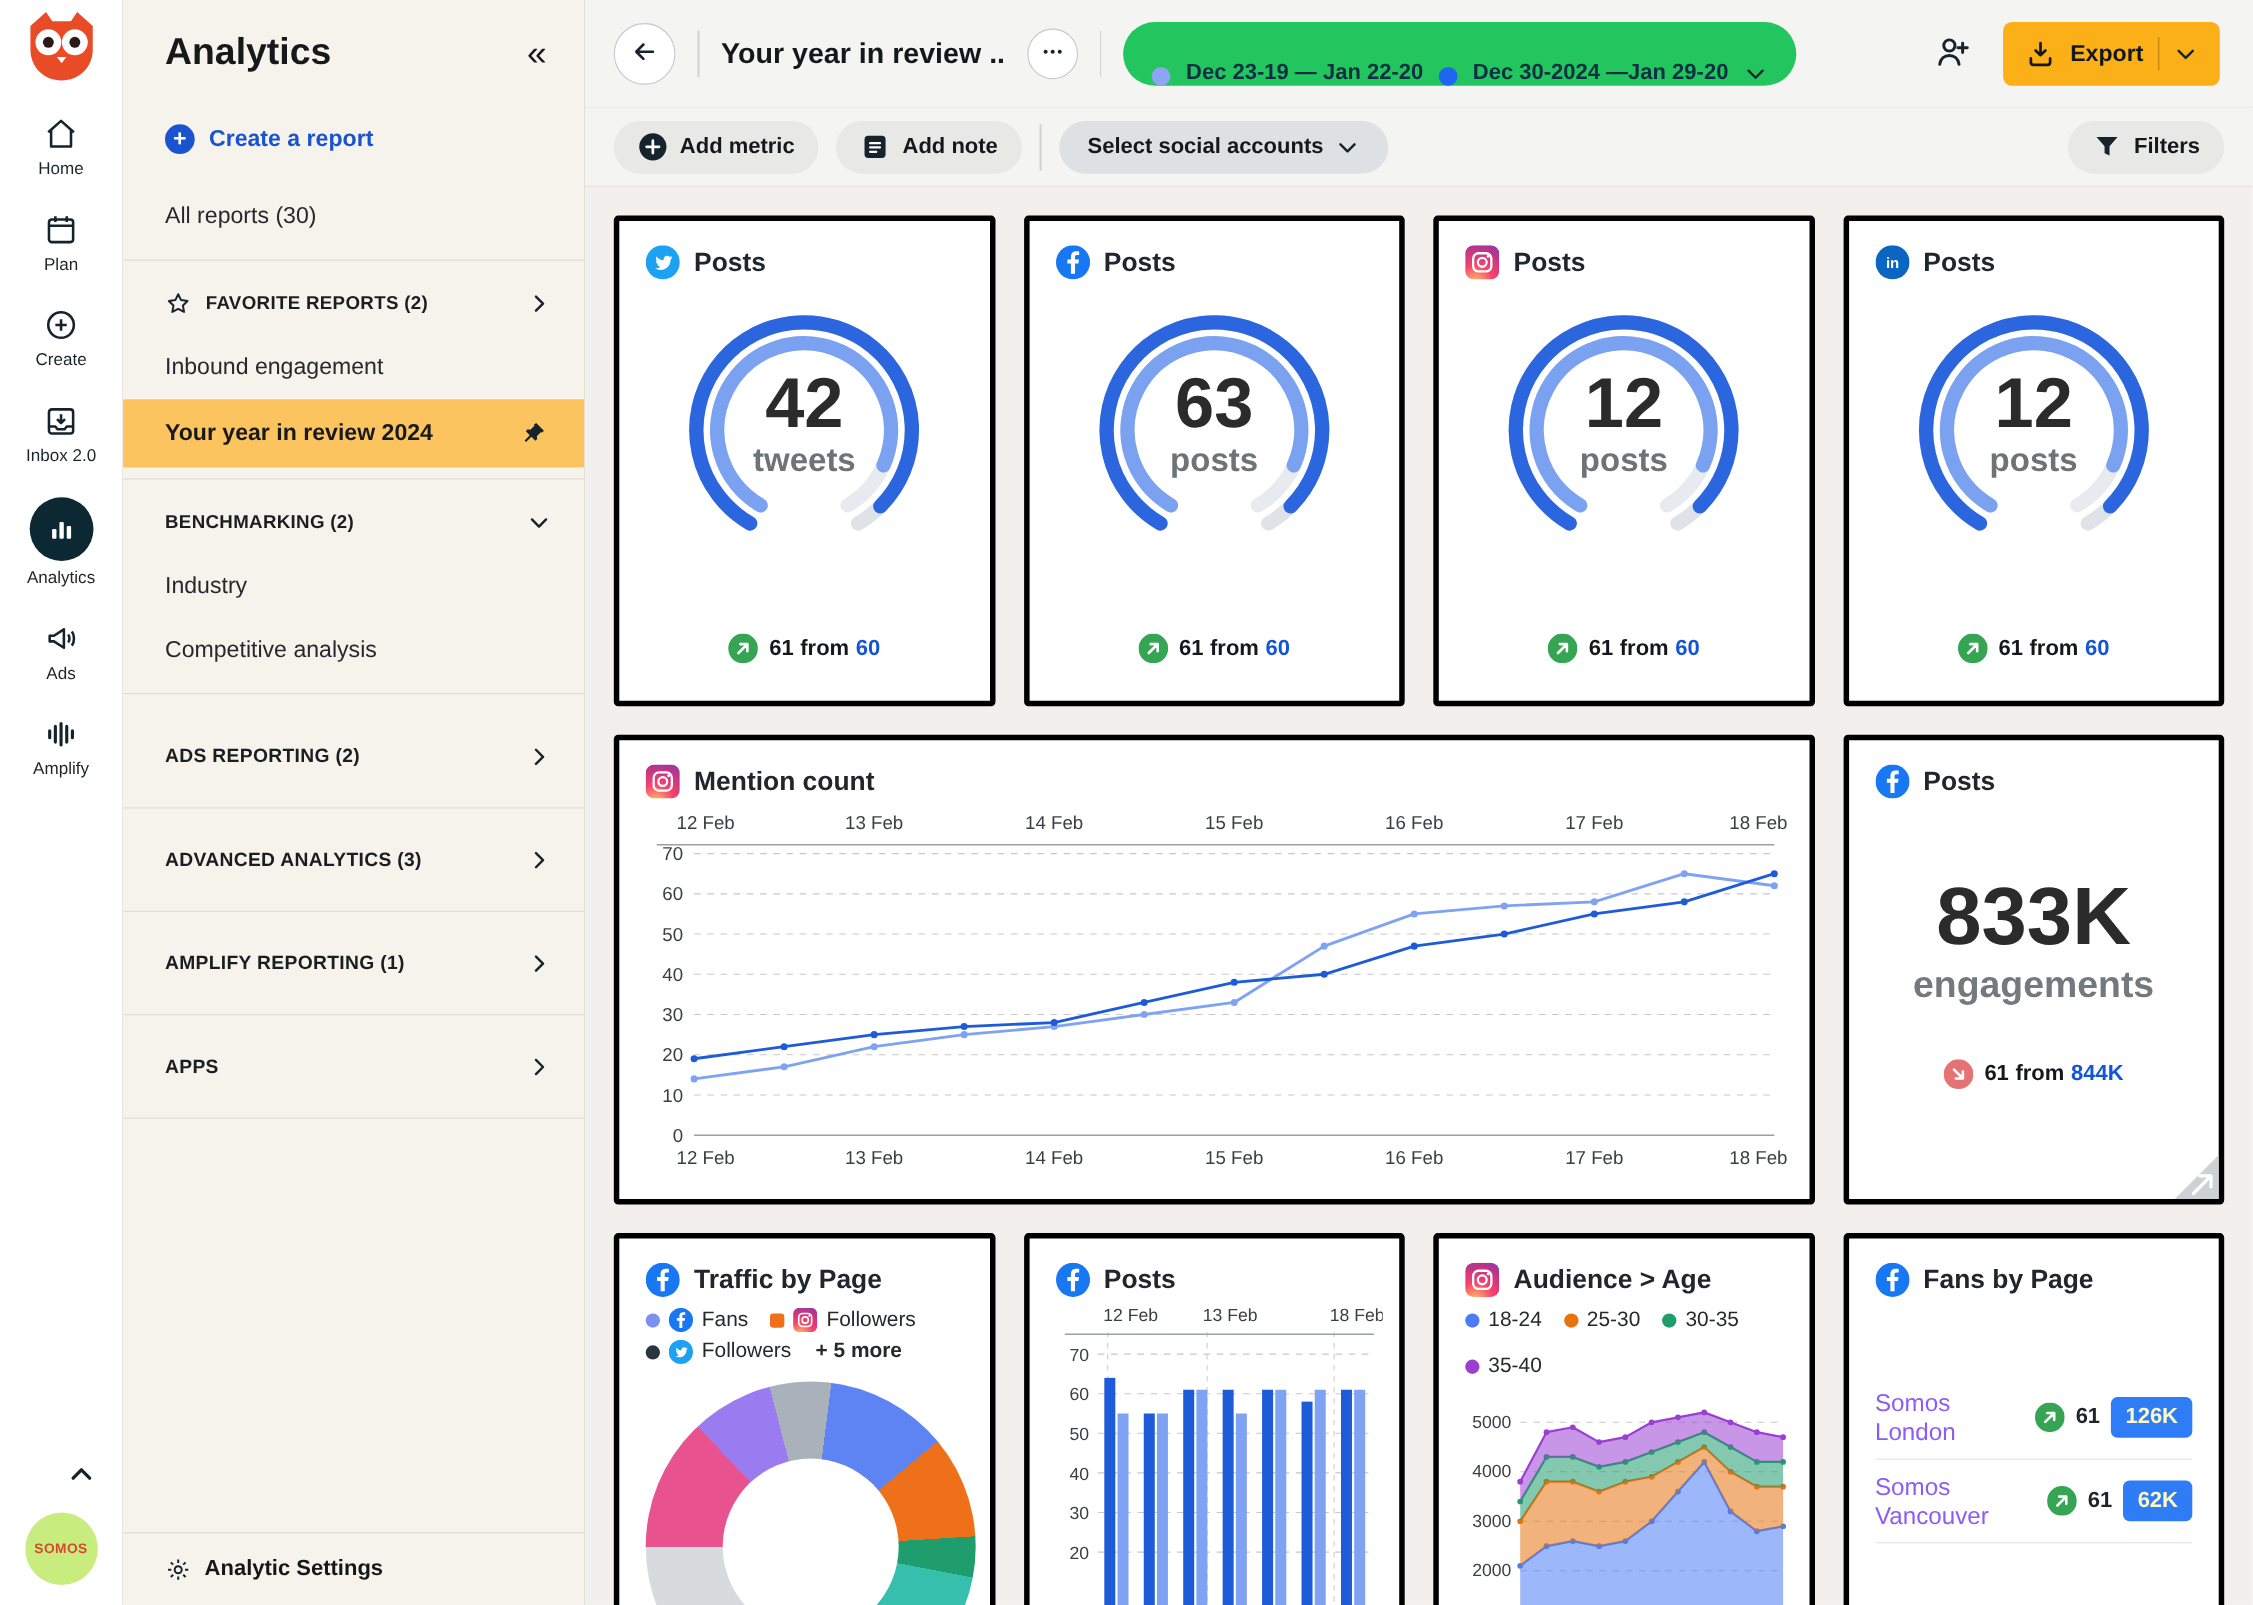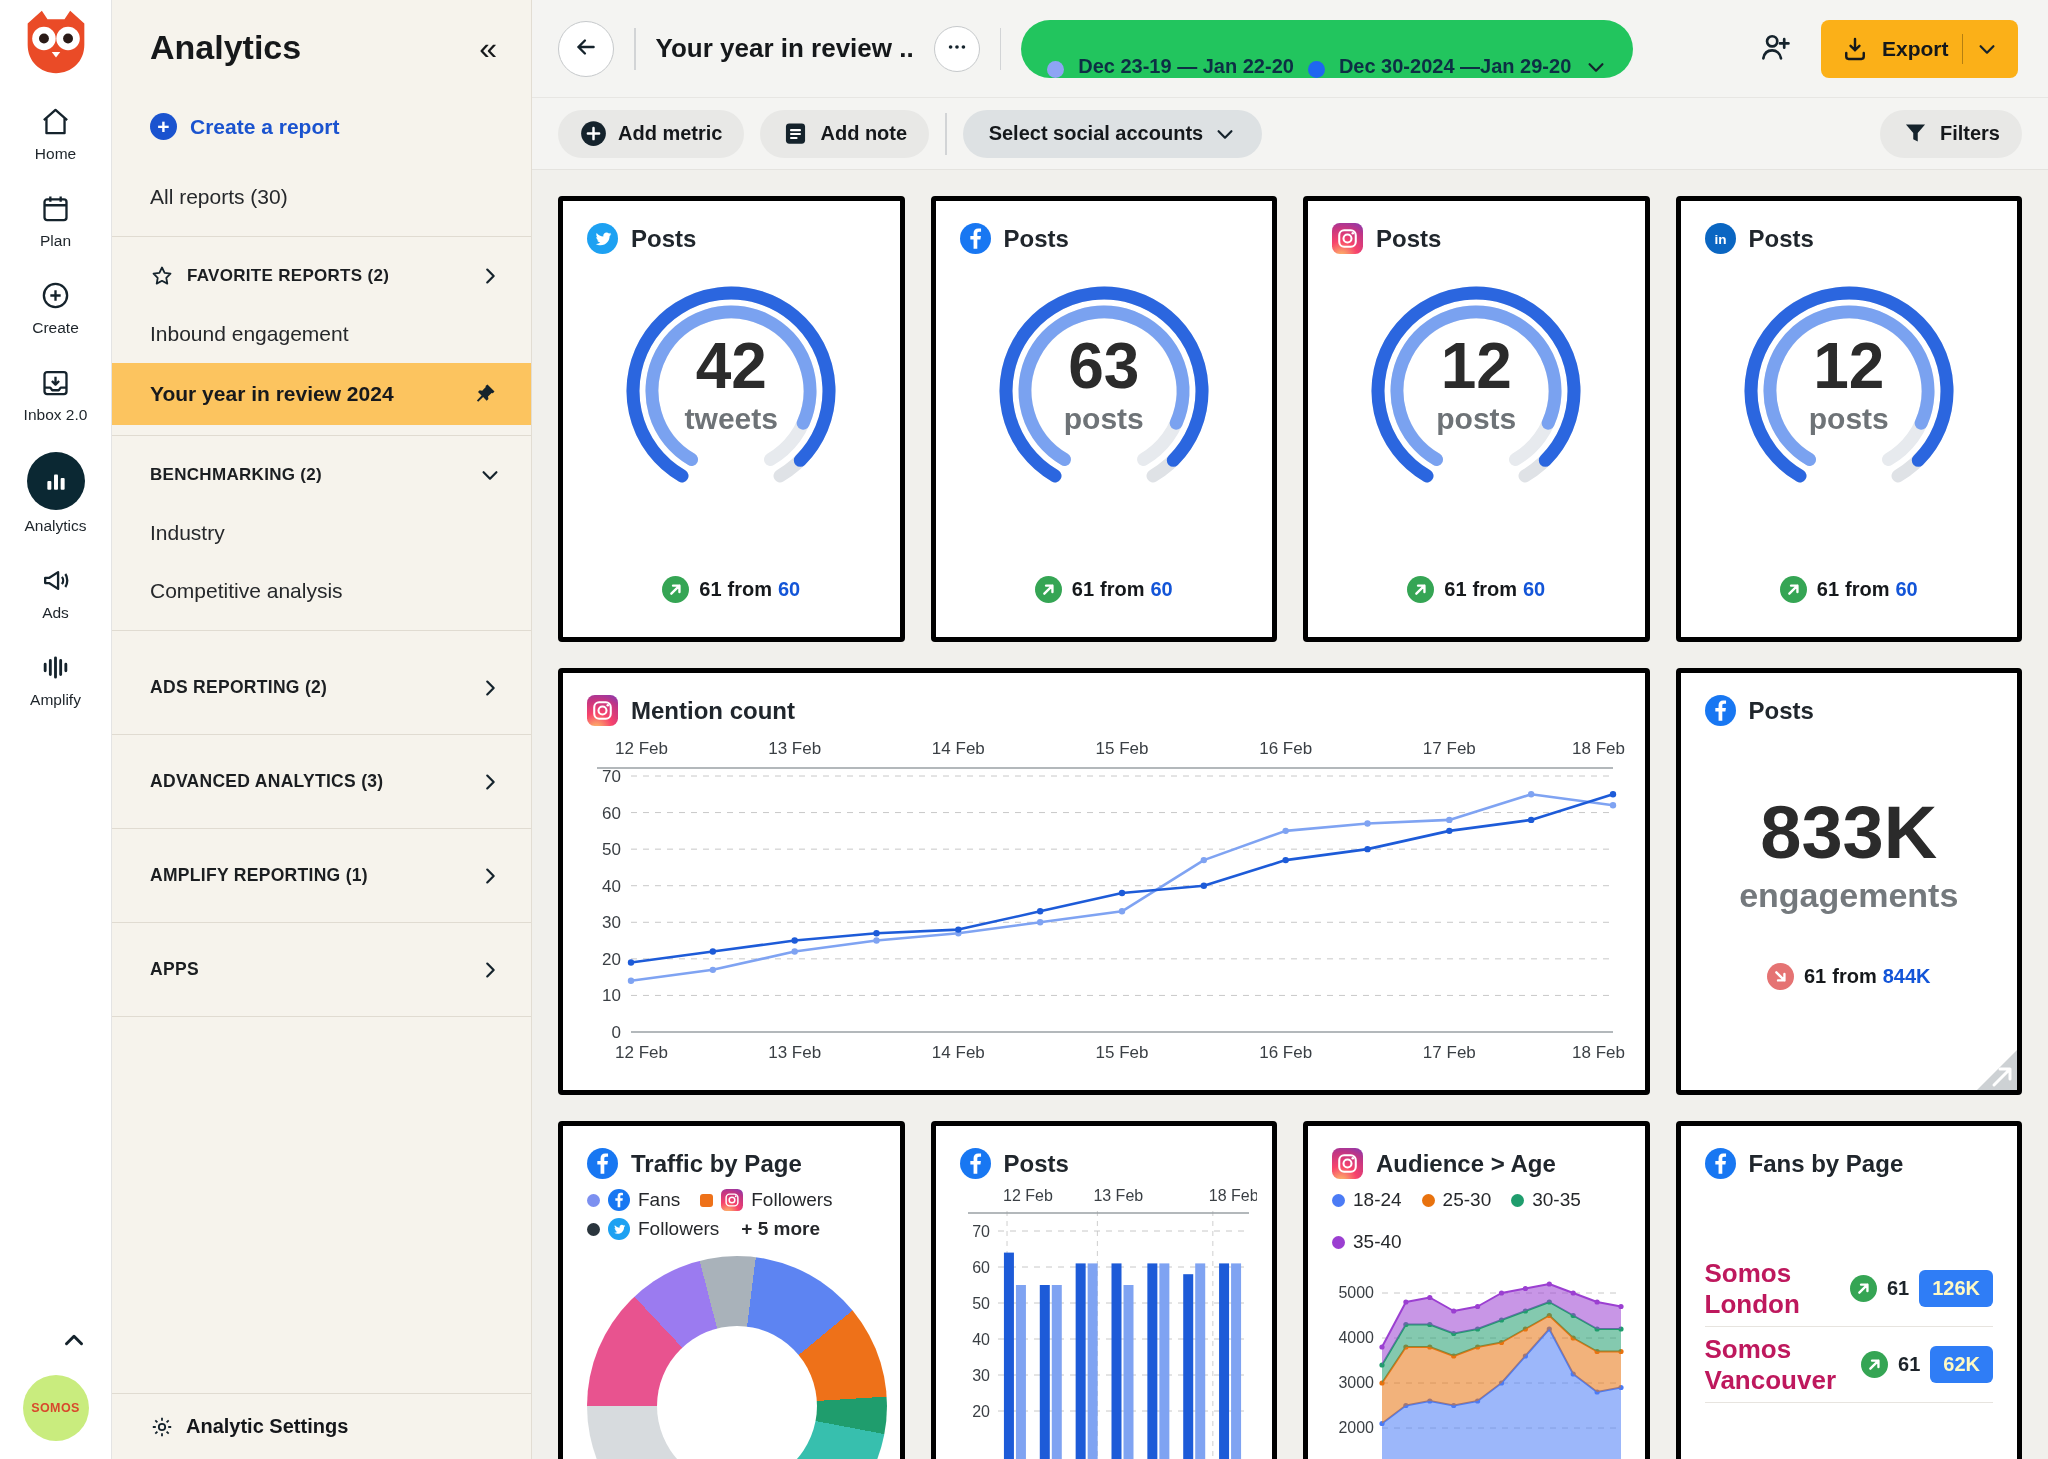--- a/index.html
+++ b/index.html
@@ -108,21 +108,21 @@
   .lg .sq{border-radius:3px}
   .lg .mini-net{width:22px;height:22px;display:flex}
   .lg .mini-net svg{width:100%;height:100%}
   .lg-more{font-weight:bold;margin-left:2px}
   .donut-wrap{position:relative;width:300px;height:300px;margin:8px auto 0;flex:none}
   .donut{width:100%;height:100%;border-radius:50%}
   .donut-hole{position:absolute;width:160px;height:160px;background:#fff;border-radius:50%;left:70px;top:70px}
 
   .fans-rows{margin-top:68px}
   .fans-row{display:flex;align-items:center;justify-content:space-between;height:76px;border-bottom:1px solid #e7e4df;cursor:pointer}
-  .fans-name{font-size:26px;font-weight:bold;color:#be185d}
+  .fans-name{font-size:22px;font-weight:normal;color:#8b5cf6}
   .fans-right{display:flex;align-items:center;gap:10px;font-size:20px;font-weight:bold}
   .fans-badge{background:#2f7df6;color:#fef9c3;border-radius:6px;padding:7px 13px;font-size:20px;font-weight:bold}
 </style>
 </head>
 <body>
 
 <div class="app">
 
   <nav class="rail">
     <div class="rail-logo"><span><svg viewBox="0 0 48 48">

